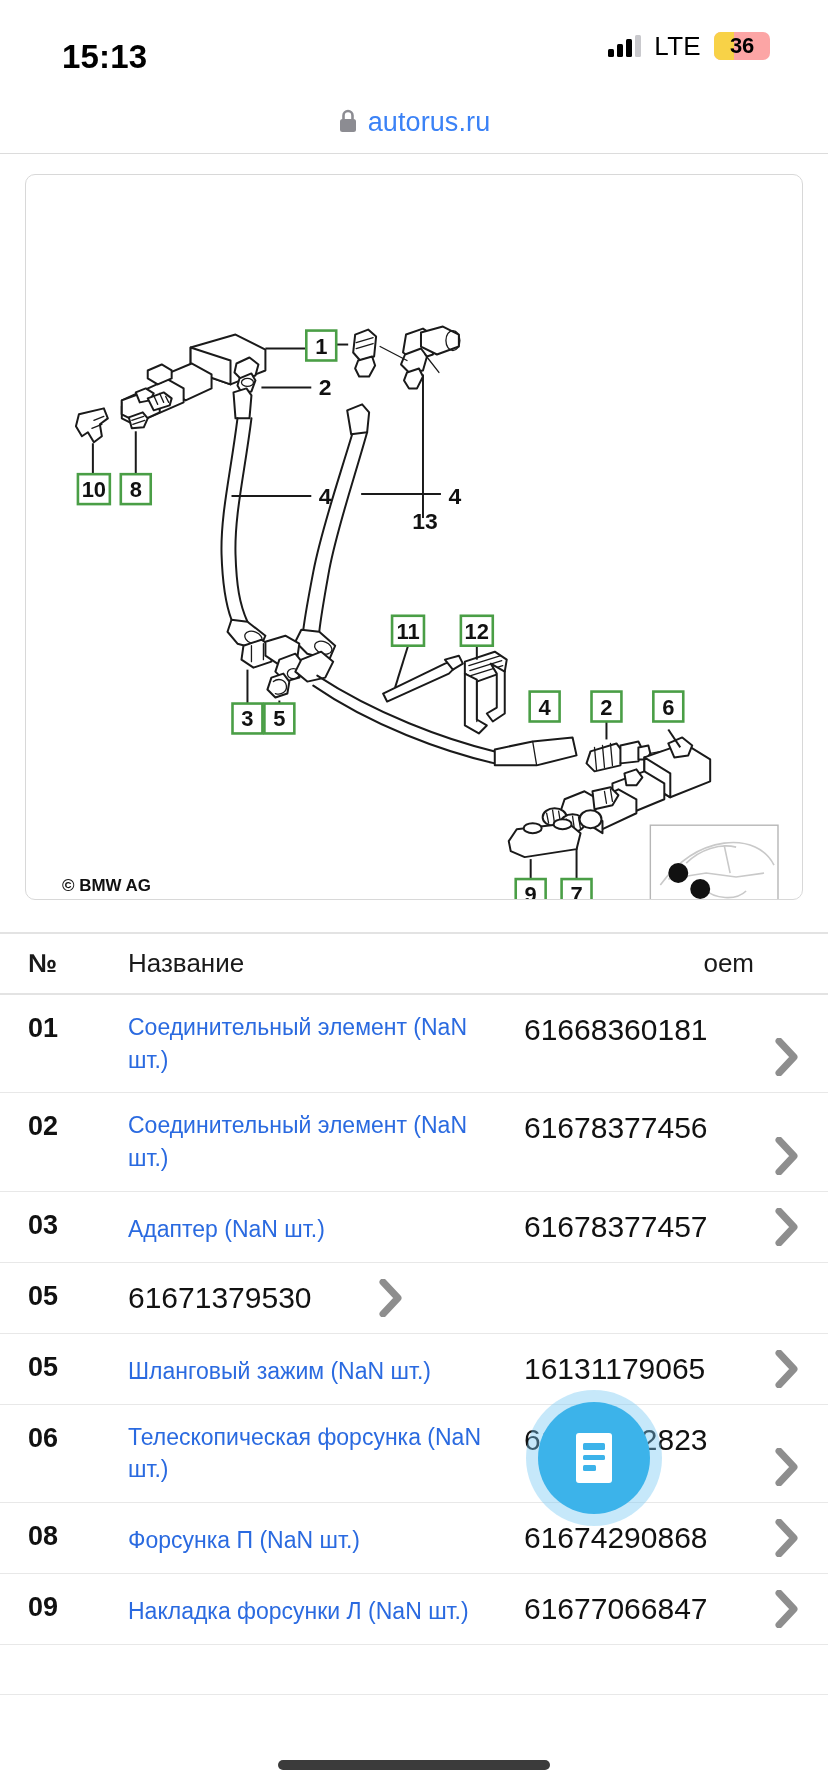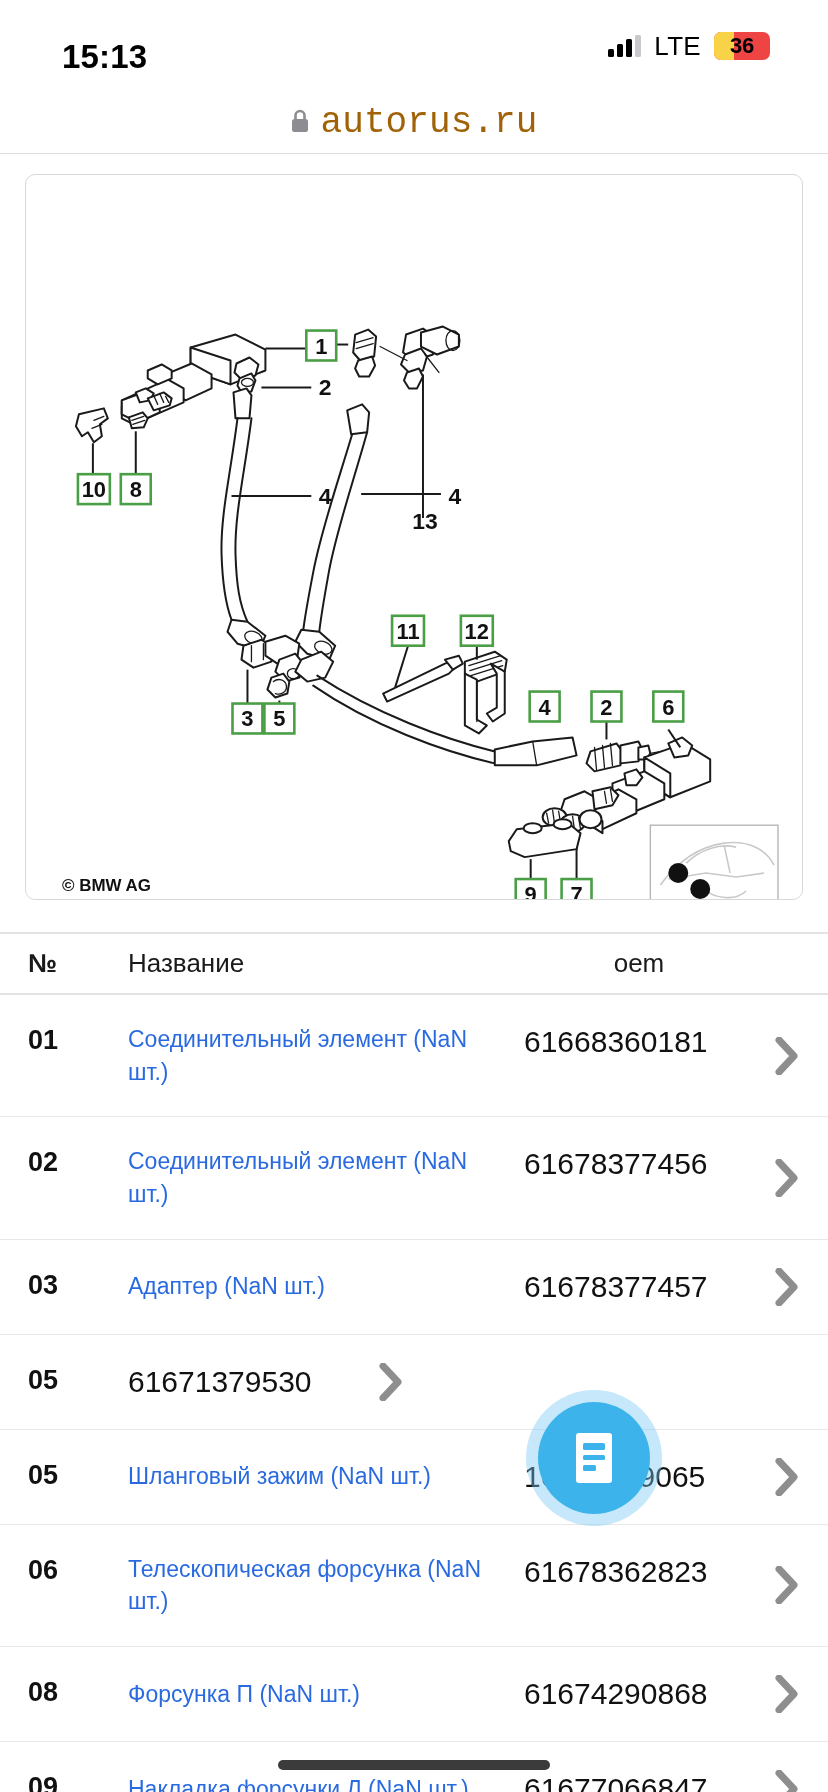--- a/index.html
+++ b/index.html
@@ -32,21 +32,21 @@
   .sig-bars i { display: block; width: 6px; background: #000; border-radius: 1.5px; }
   .sig-bars i:nth-child(1) { height: 8px; }
   .sig-bars i:nth-child(2) { height: 13px; }
   .sig-bars i:nth-child(3) { height: 18px; }
   .sig-bars i:nth-child(4) { height: 22px; background: #c9c9cd; }
   .sb-net { font-size: 26px; font-weight: 500; color: #000; letter-spacing: 0.3px; }
   .battery {
     position: relative;
     width: 56px; height: 28px;
     border-radius: 7px;
-    background: #ef4444;
+    background: #fca5a5;
     display: flex; align-items: center; justify-content: center;
     overflow: hidden;
   }
   .battery .fill {
     position: absolute; left: 0; top: 0; bottom: 0;
     width: 36%;
     background: #f8d247;
   }
   .battery .lvl {
     position: relative;
@@ -56,21 +56,21 @@
 
   
   .urlbar {
     height: 62px;
     display: flex; align-items: center; justify-content: center;
     gap: 10px;
     background: #ffffff;
     border-bottom: 1px solid #dcdcdc;
   }
   .lock-icon { display: block; }
-  .url-text { font-size: 36px; color: #a16207; letter-spacing: 0.1px; font-family: Liberation Mono, monospace; }
+  .url-text { font-size: 27px; color: #3b82f6; letter-spacing: 0.1px; }
 
   
   .content { padding: 0; background: #fff; }
 
   .diagram-card {
     margin: 20px 25px 0 25px;
     border: 1px solid #d8d8d8;
     border-radius: 10px;
     background: #fff;
     height: 726px;
@@ -85,27 +85,27 @@
     display: flex;
     align-items: center;
     padding: 14px 28px 14px 28px;
     border-top: 2px solid #e3e3e3;
     border-bottom: 2px solid #e3e3e3;
     font-size: 26px;
     color: #1a1a1a;
   }
   .th-num { width: 100px; font-weight: 700; }
   .th-name { flex: 1; font-weight: 400; }
-  .th-oem { width: 230px; text-align: center; font-weight: 400; }
+  .th-oem { width: 230px; text-align: right; font-weight: 400; }
   .th-arrow { width: 46px; }
 
   .trow {
     display: flex;
-    align-items: center;
-    padding: 28px 28px;
+    align-items: flex-end;
+    padding: 16px 28px;
     border-bottom: 1px solid #e8e8e8;
     min-height: 50px;
   }
   .td-num {
     width: 100px;
     font-size: 27px; font-weight: 700; color: #111;
     align-self: flex-start;
     padding-top: 2px;
   }
   .td-name {

